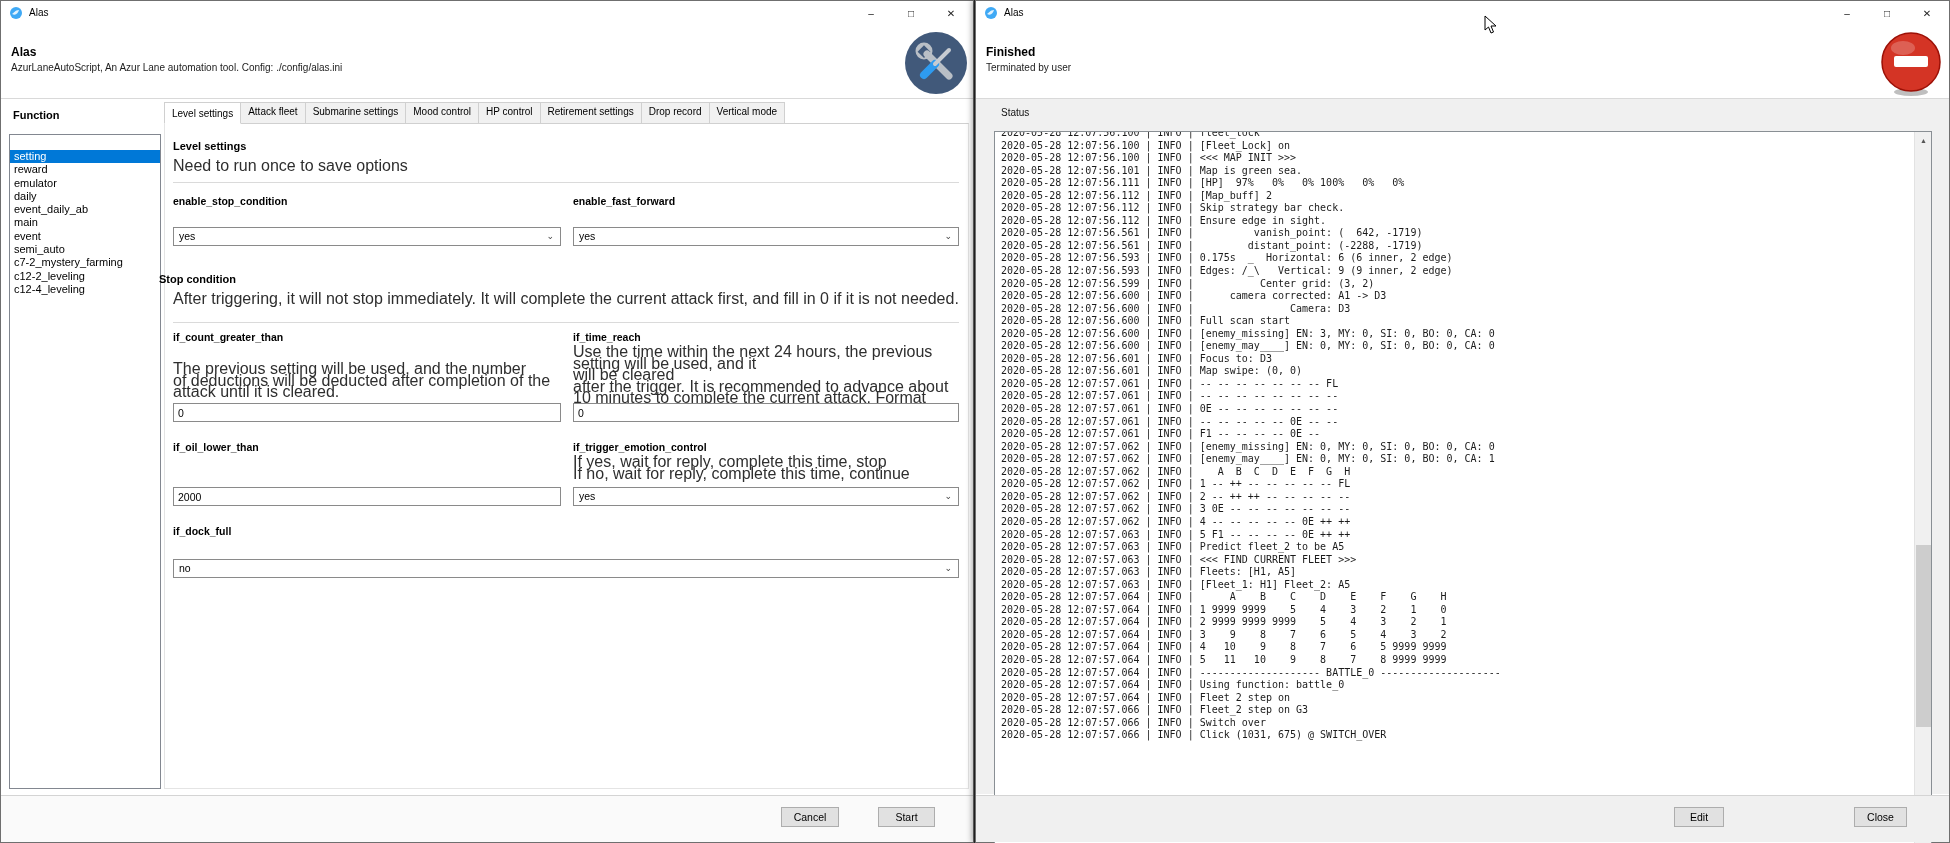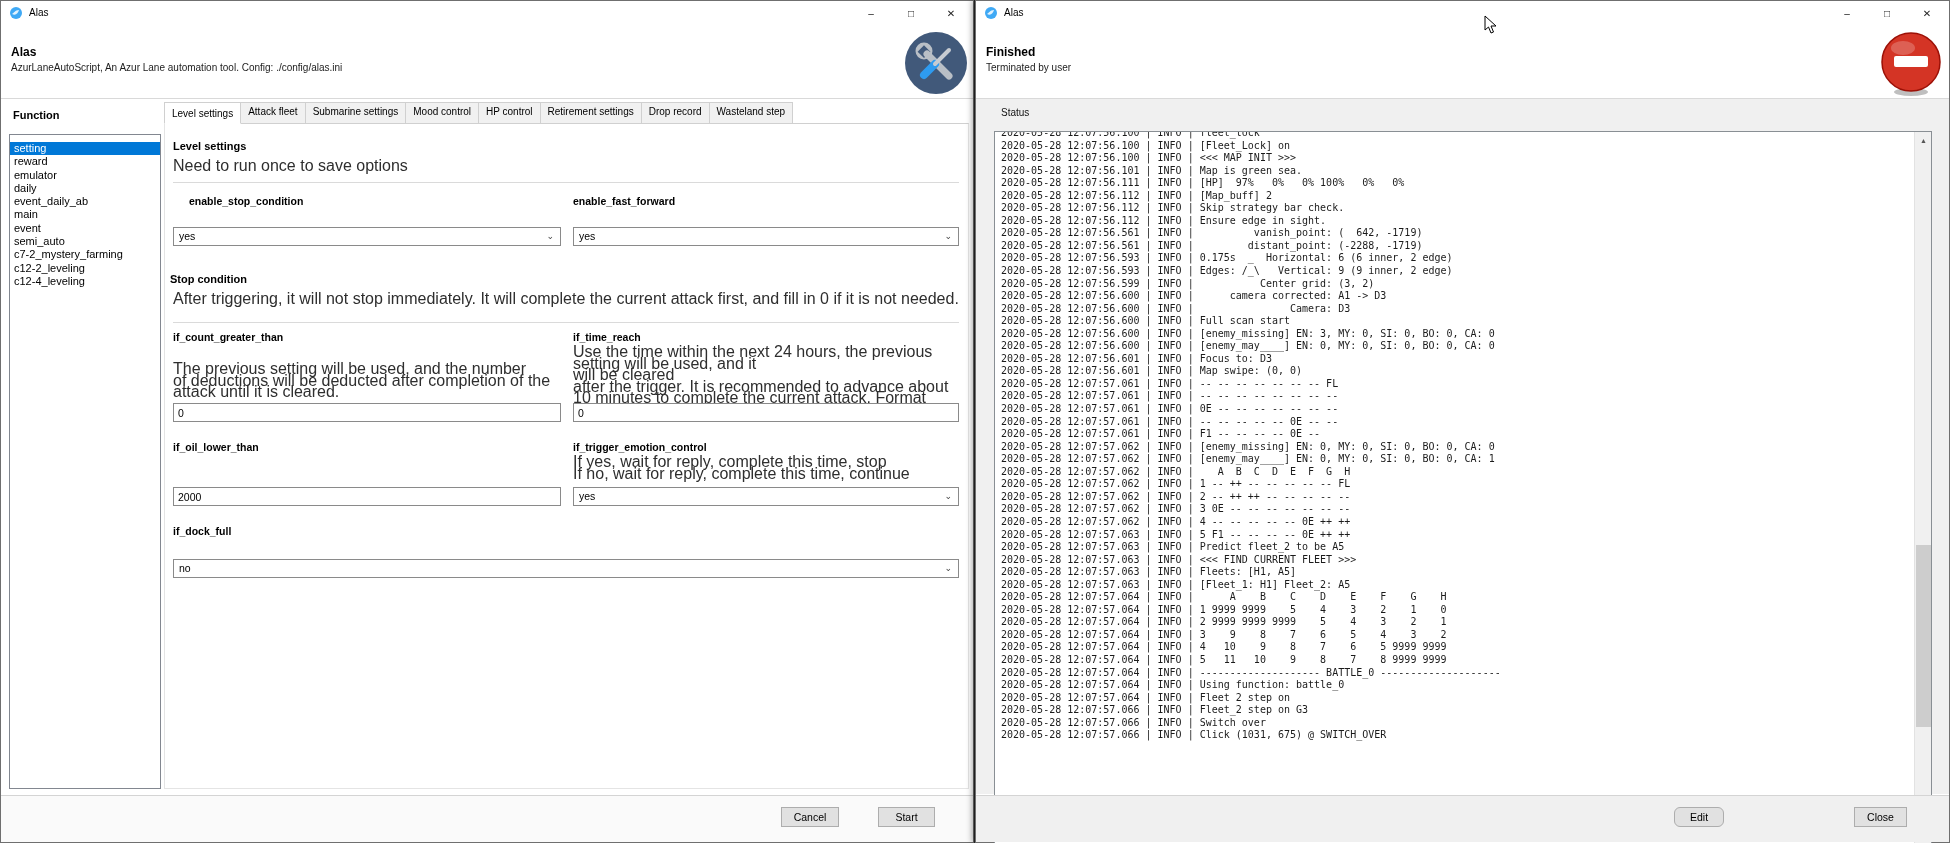--- a/index.html
+++ b/index.html
@@ -14,21 +14,21 @@
   .titlebar .title{position:absolute;left:28px;top:6px;font-size:10px;}
   .win-controls{position:absolute;right:2px;top:0;height:24px;display:flex;}
   .win-btn{width:40px;height:24px;display:flex;align-items:center;justify-content:center;font-size:10px;color:#222;cursor:default;}
   
   .header-title{position:absolute;left:10px;top:44px;font-size:12px;font-weight:bold;}
   .header-sub{position:absolute;left:10px;top:61px;font-size:10px;color:#1c1c1c;}
   .header-sep{position:absolute;left:0;right:0;top:97px;height:1px;background:#d9d9d9;}
   .badge{position:absolute;left:903px;top:30px;width:64px;height:66px;}
   
   .func-label{position:absolute;left:12px;top:108px;font-size:11px;font-weight:bold;}
-  .func-list{position:absolute;left:8px;top:133px;width:152px;height:655px;background:#fff;border:1px solid #828790;padding-top:7px;overflow:hidden;}
+  .func-list{position:absolute;left:8px;top:133px;width:152px;height:655px;background:#fff;border:1px solid #828790;padding-top:15px;overflow:hidden;}
   .func-item{height:13.3px;line-height:13.3px;font-size:11px;padding-left:4px;white-space:nowrap;}
   .func-item.selected{background:#0078d7;color:#fff;}
   
   .tabbar{position:absolute;left:163px;top:101px;height:22px;display:flex;align-items:flex-end;}
   .tab{height:22px;line-height:18px;padding:0 7px;font-size:10px;background:#f1f1f1;border:1px solid #d0d0d0;border-left:none;white-space:nowrap;}
   .tab:first-child{border-left:1px solid #d0d0d0;}
   .tab.active{height:22px;line-height:21px;background:#fff;border-bottom:1px solid #fff;position:relative;z-index:2;}
   .tab-pane{position:absolute;left:163px;top:122px;width:805px;height:666px;background:#fff;border:1px solid #e4e4e4;border-top-color:#d0d0d0;}
   
   .sec-title{position:absolute;font-size:11px;font-weight:bold;}
@@ -106,40 +106,40 @@
     </div>
 
     <div class="tabbar">
       <div class="tab active">Level settings</div>
       <div class="tab">Attack fleet</div>
       <div class="tab">Submarine settings</div>
       <div class="tab">Mood control</div>
       <div class="tab">HP control</div>
       <div class="tab">Retirement settings</div>
       <div class="tab">Drop record</div>
-      <div class="tab">Wasteland step</div>
+      <div class="tab">Vertical mode</div>
     </div>
     <div class="tab-pane"></div>
 
     <div class="sec-title" style="left:172px;top:139px;">Level settings</div>
     <div class="sec-desc" style="left:172px;top:159px;">Need to run once to save options</div>
     <div class="hr" style="top:181px;"></div>
 
-    <div class="f-label" style="left:188px;top:194px;">enable_stop_condition</div>
+    <div class="f-label" style="left:172px;top:194px;">enable_stop_condition</div>
     <div class="combo" style="left:172px;top:226px;width:388px;">
       <span>yes</span>
         <span class="chev">⌄</span>
     </div>
     <div class="f-label" style="left:572px;top:194px;">enable_fast_forward</div>
     <div class="combo" style="left:572px;top:226px;width:386px;">
       <span>yes</span>
         <span class="chev">⌄</span>
     </div>
 
-    <div class="sec-title" style="left:169px;top:272px;text-align:center;">Stop condition</div>
+    <div class="sec-title" style="left:158px;top:272px;text-align:center;">Stop condition</div>
     <div class="sec-desc" style="left:172px;top:292px;width:790px;">After triggering, it will not stop immediately. It will complete the current attack first, and fill in 0 if it is not needed.</div>
     <div class="hr" style="top:321px;"></div>
 
     <div class="f-label" style="left:172px;top:330px;">if_count_greater_than</div>
     <div class="field-desc" style="left:172px;top:362px;width:392px;">The previous setting will be used, and the number
  of deductions will be deducted after completion of the attack until it is cleared.</div>
     <input class="tbox" style="left: 172px; top: 402px; width: 388px;" value="0">
 
     <div class="f-label" style="left:572px;top:330px;">if_time_reach</div>
     <div class="field-desc" style="left:572px;top:345px;width:392px;">Use the time within the next 24 hours, the previous setting will be used, and it
@@ -253,21 +253,21 @@
 2020-05-28 12:07:57.066 | INFO | Click (1031, 675) @ SWITCH_OVER</pre>
       <div class="vscroll">
         <div class="vs-arrow vs-up">▲</div>
         <div class="vs-thumb"></div>
         <div class="vs-arrow vs-down">▼</div>
       </div>
     </div>
 
     <div class="footer-sep"></div>
     <div class="footer">
-      <button class="btn" style="left:698px;width:50px;border-radius:6px;">Edit</button>
+      <button class="btn" style="left:698px;width:50px;">Edit</button>
       <button class="btn" style="left:787px;width:56px;margin-top:39px;">Restart</button>
       <button class="btn" style="left:878px;width:53px;">Close</button>
     </div>
   </div>
 
   <span class="cursor">
     <svg width="13" height="20" viewBox="0 0 13 20">
         <path d="M1 1 L1 15 L4.5 12 L7 18 L9.5 17 L7 11 L12 11 Z" fill="#fff" stroke="#000" stroke-width="1"></path>
       </svg>
   </span>

